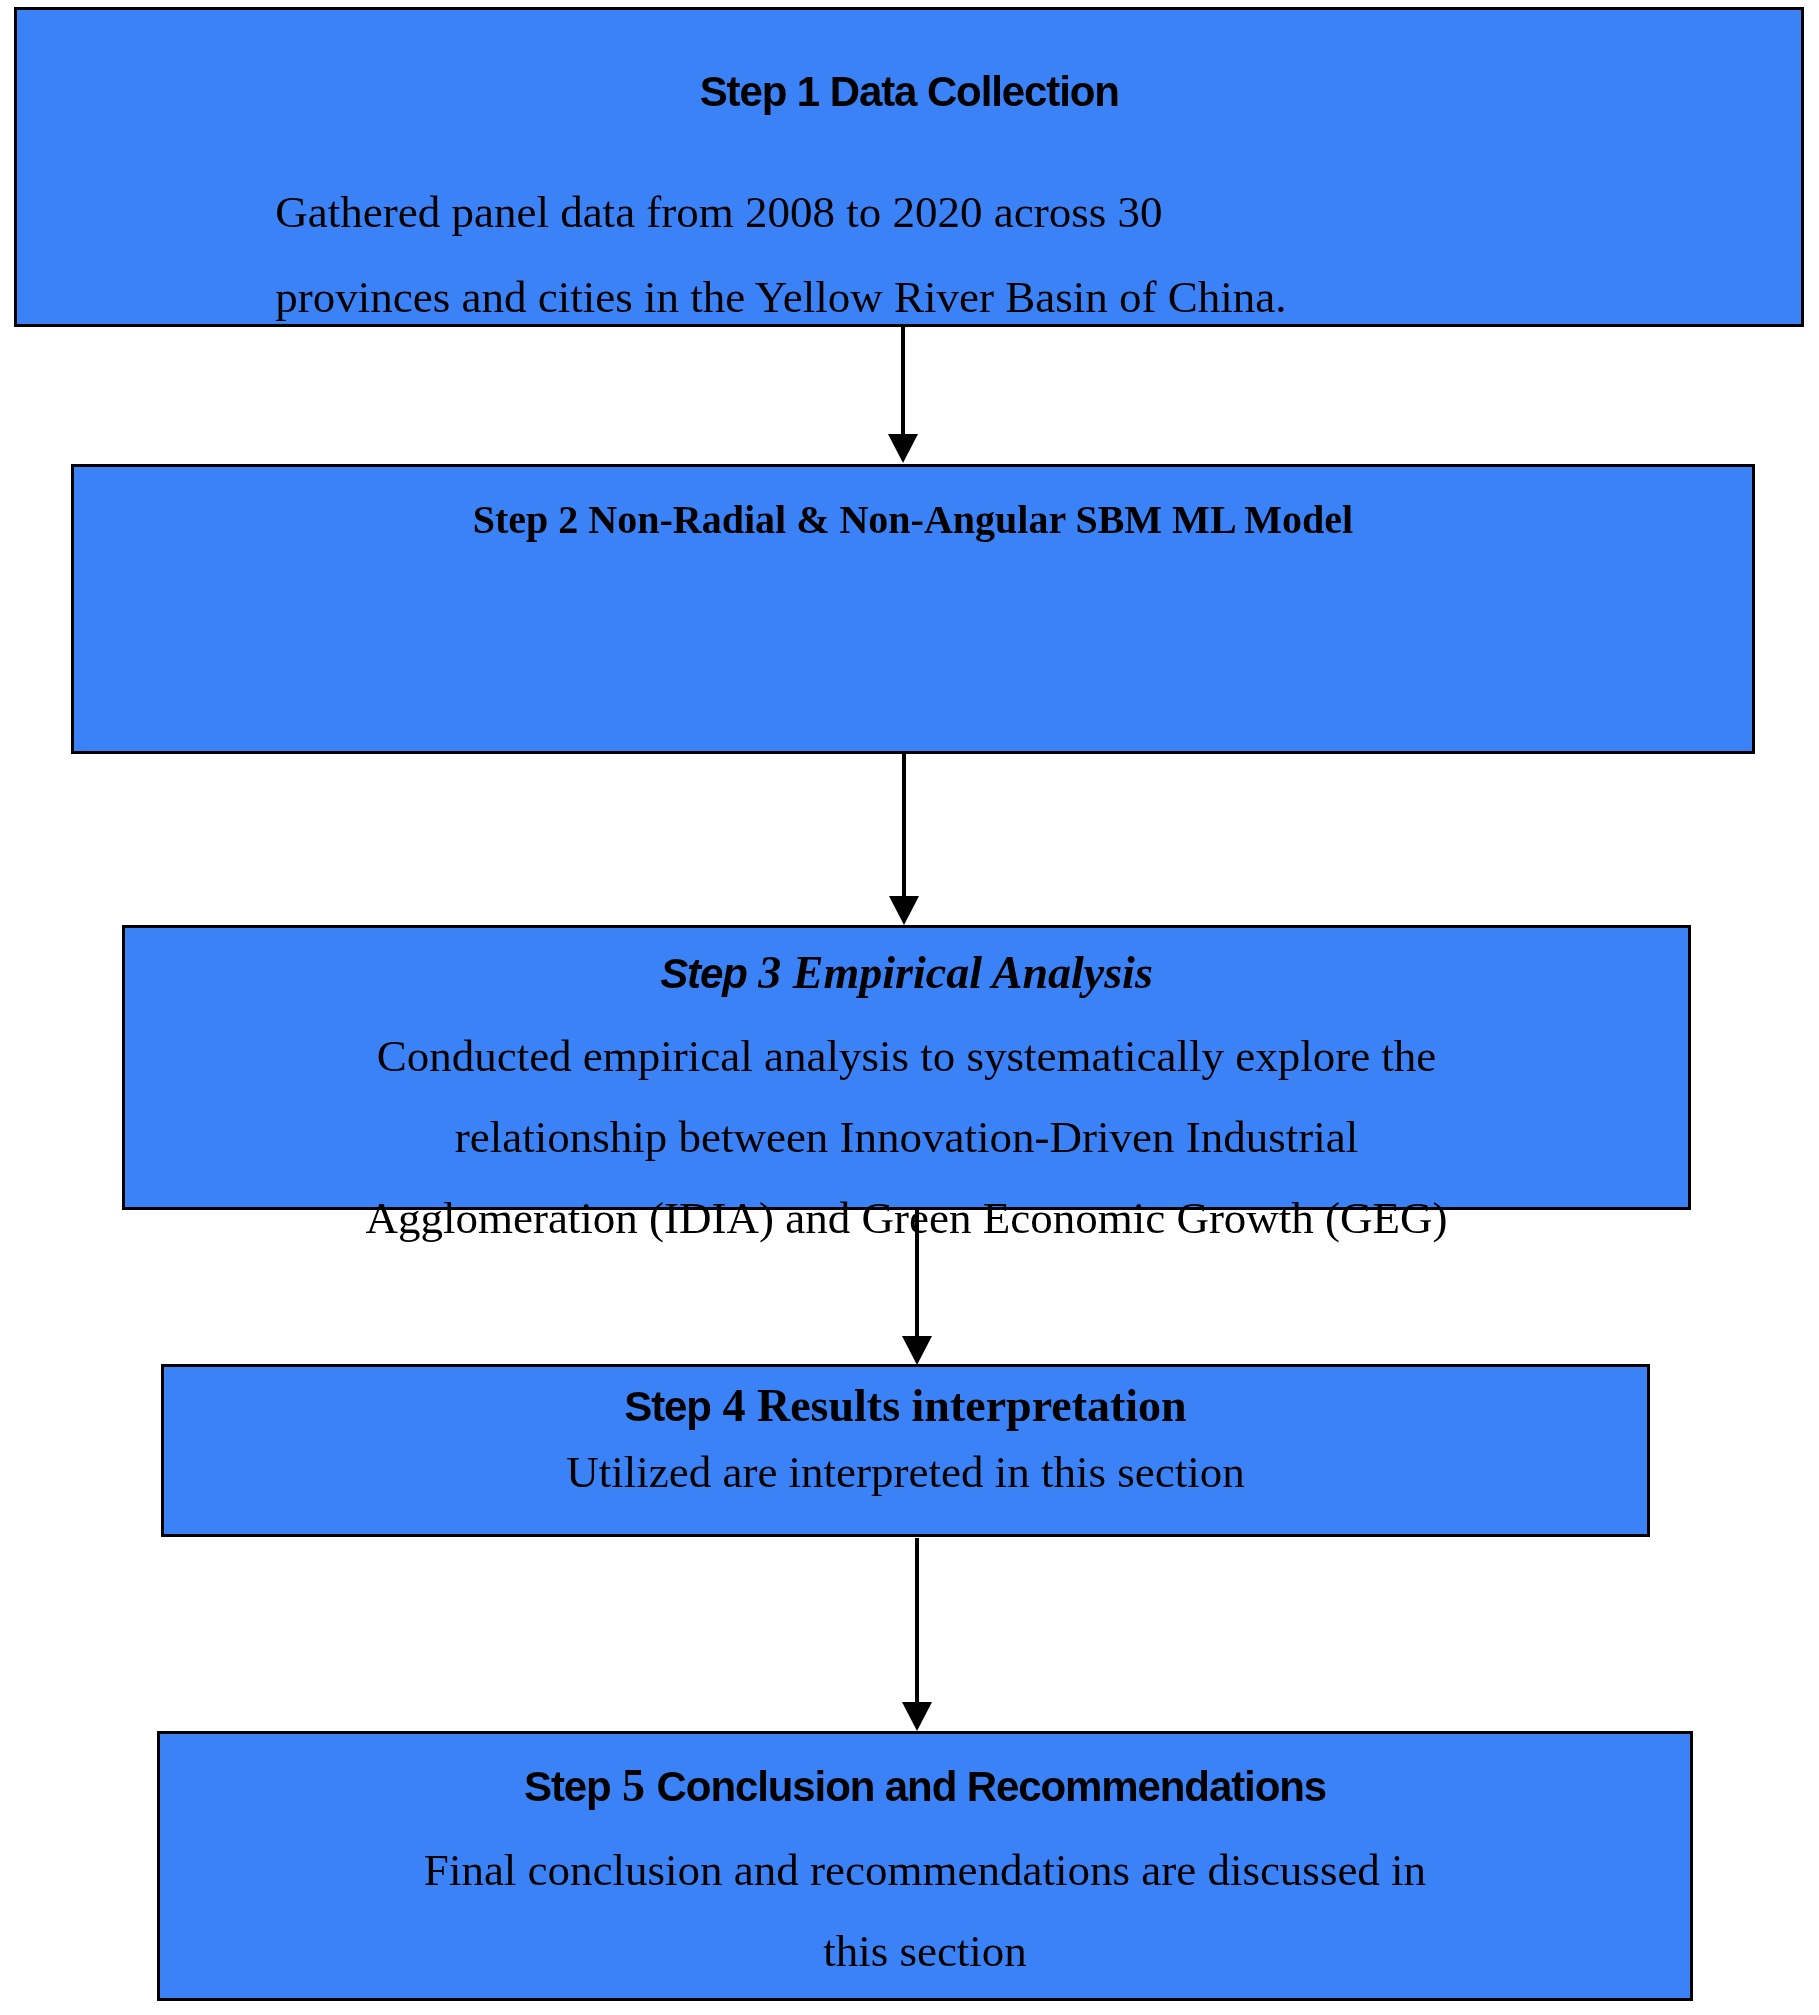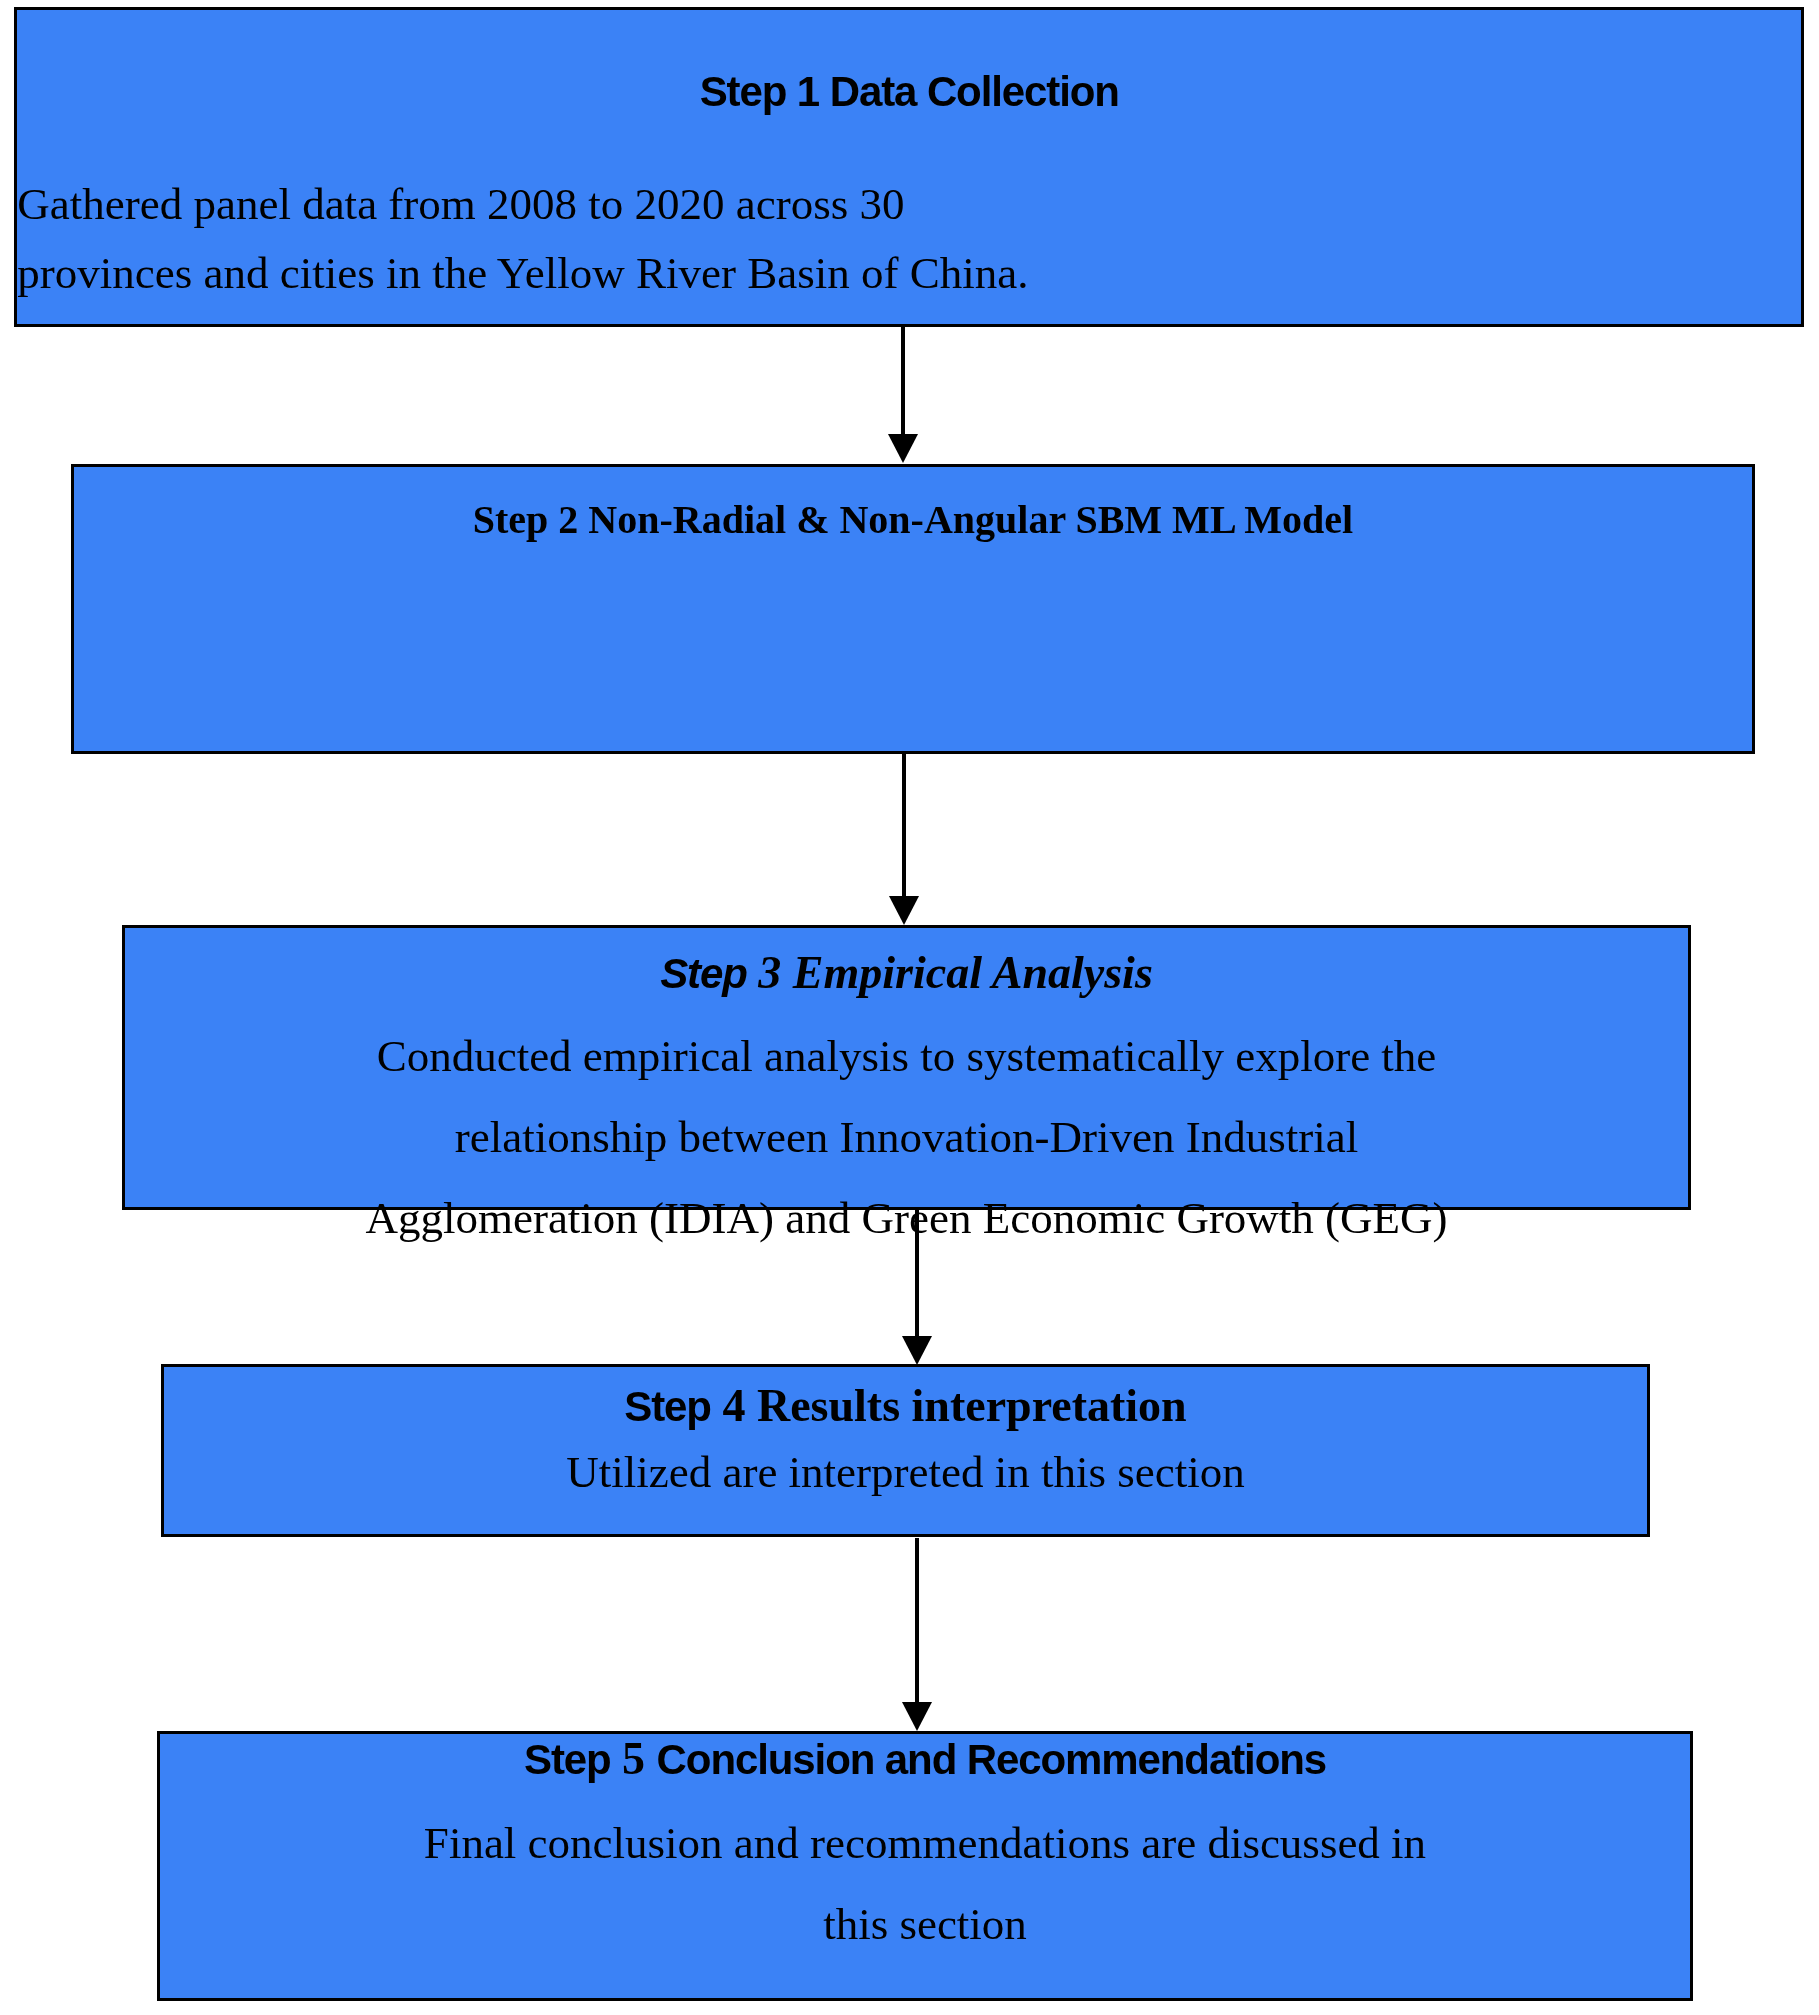--- a/index.html
+++ b/index.html
@@ -25,21 +25,21 @@
     background: #3b82f6;
     display: flex;
     flex-direction: column;
     align-items: center;
     text-align: center;
   }
   .box1 { left: 14.3px;  top: 7.2px;   width: 1790px; height: 320px; padding-top: 56px; }
   .box2 { left: 71px;  top: 464px;  width: 1684px; height: 290px; padding-top: 29px; }
   .box3 { left: 122px; top: 925px; width: 1569px; height: 285px; padding-top: 20px; }
   .box4 { left: 161px; top: 1364px; width: 1489px; height: 173px; padding-top: 14.3px; }
-  .box5 { left: 157px; top: 1731px; width: 1536px; height: 270px; }
+  .box5 { left: 157px; top: 1731px; width: 1536px; height: 270px; padding-top: 27px; }
 
   .title {
     margin: 0;
     padding: 0;
     line-height: 1.1;
     white-space: pre-line;
   }
   .t-sans {
     font-family: "Liberation Sans", sans-serif;
     font-weight: bold;
@@ -62,21 +62,22 @@
   }
   .box1 .title { margin-bottom: 53px; }
   .box2 .title { margin-bottom: 11.5px; }
   .box3 .title { margin-bottom: 17px; font-style: italic; }
   .box4 .title { }
   .box5 .title { margin-bottom: 18.6px; }
 
   .box1 .body {
     text-align: left;
     align-self: flex-start;
-    line-height: 69px;
+    margin-left: 258px;
+    line-height: 85px;
   }
   .box2 .body { line-height: 64px; }
 
   
   .arrow {
     position: absolute;
     width: 31.5px;
     display: flex;
     flex-direction: column;
     align-items: center;

